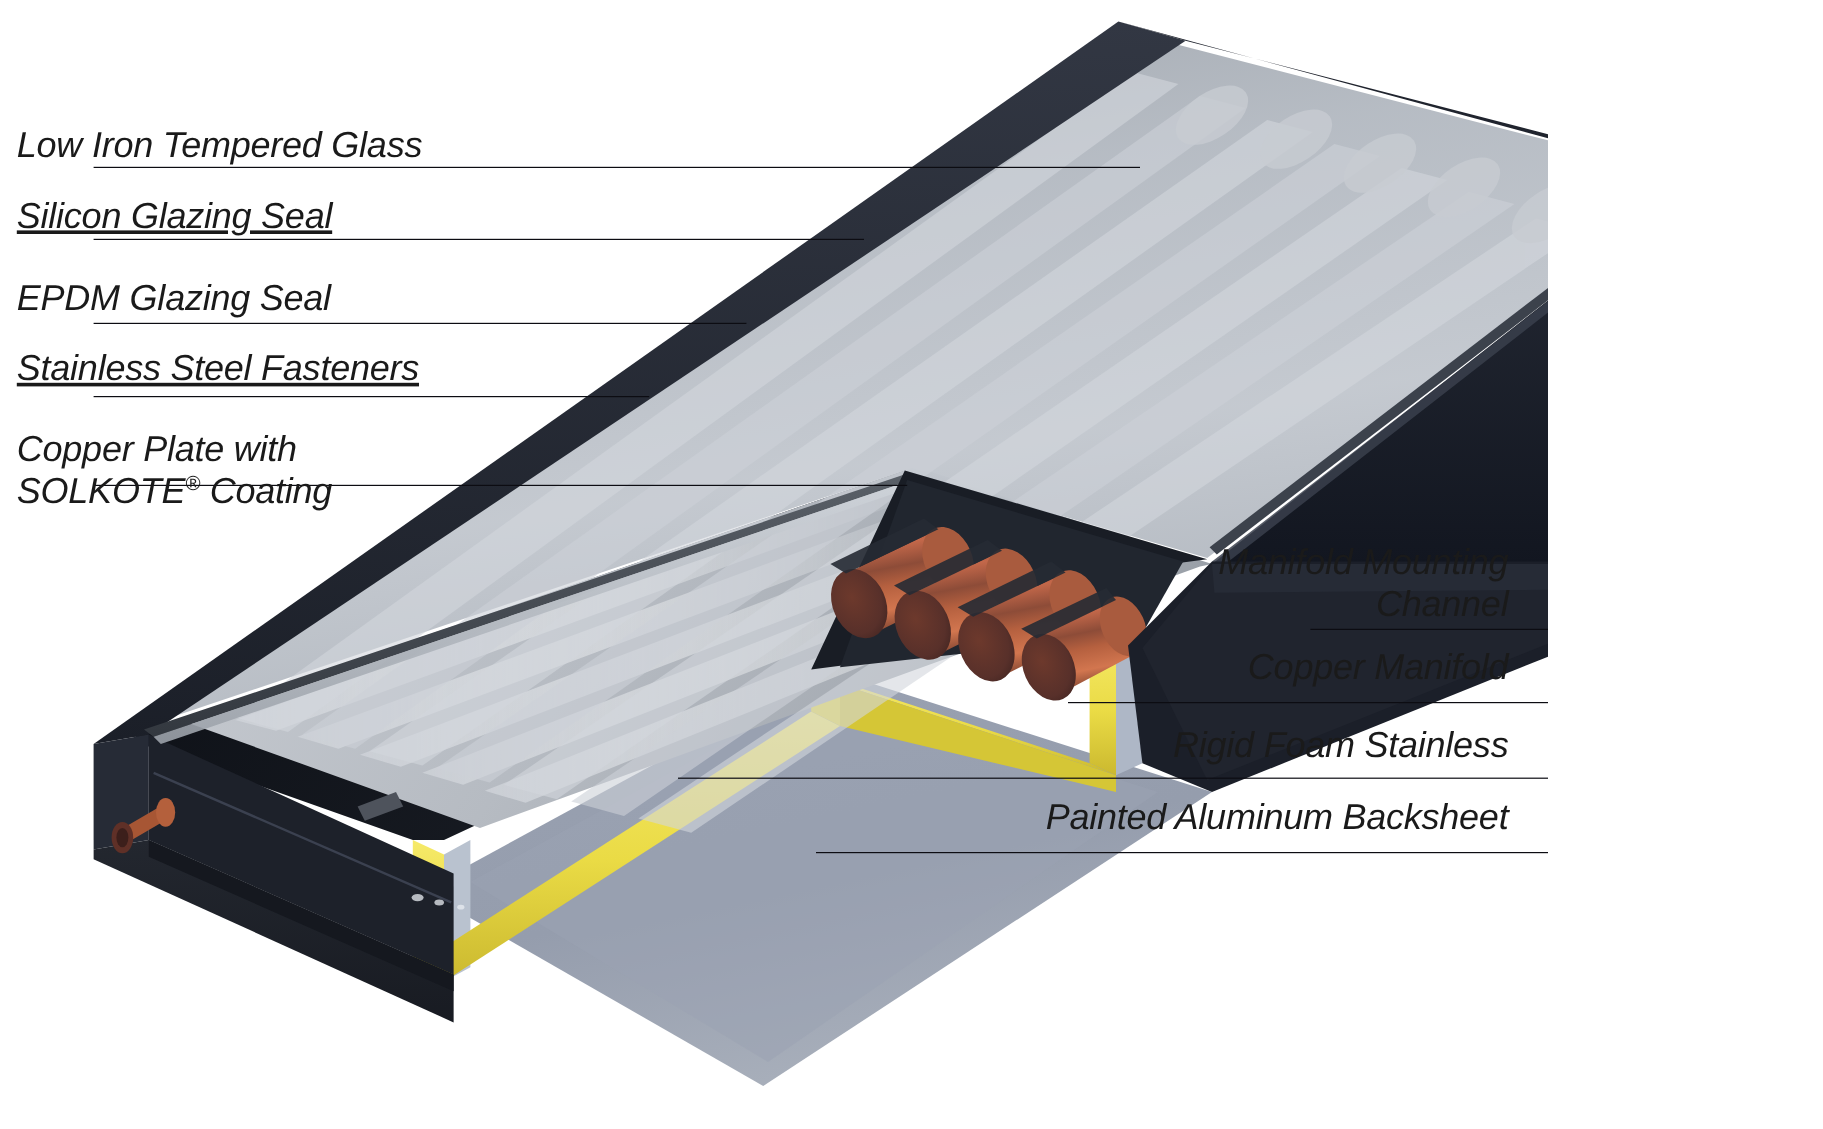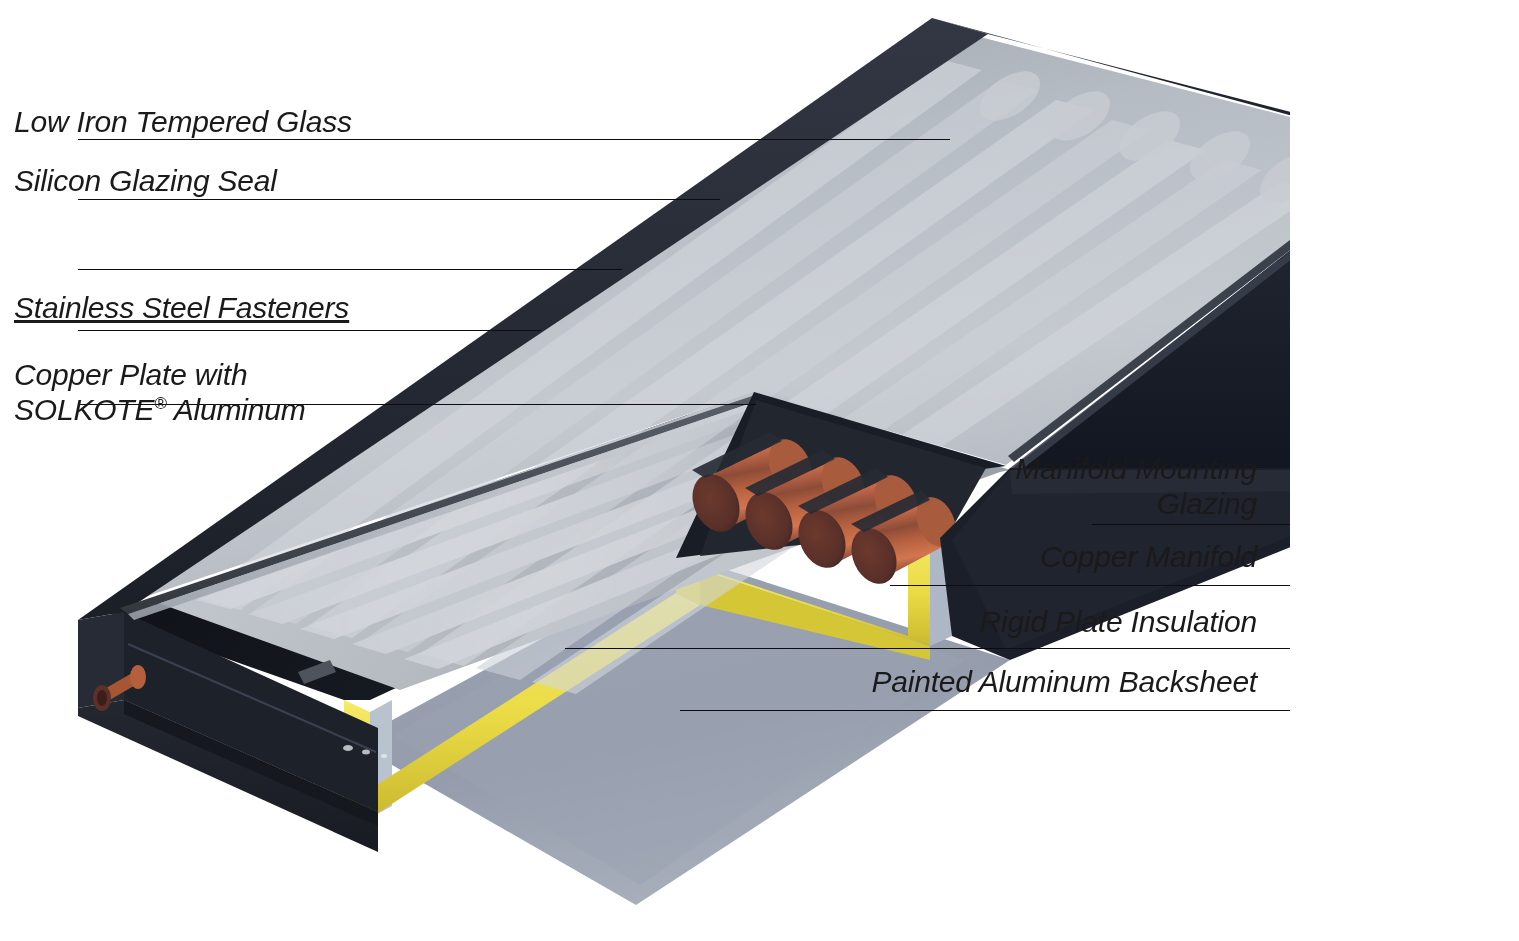--- a/index.html
+++ b/index.html
@@ -253,34 +253,35 @@
   <div class="leader" style="left:78px;  top:330px; width:463px;"></div>
   <div class="leader" style="left:78px;  top:404px; width:678px;"></div>
 
   <div class="leader" style="left:1092px; top:524px; width:340px;"></div>
   <div class="leader" style="left:890px;  top:585px; width:542px;"></div>
   <div class="leader" style="left:565px;  top:648px; width:867px;"></div>
   <div class="leader" style="left:680px;  top:710px; width:800px;"></div>
 
   <div class="label" style="left:14px; top:105px;">Low Iron Tempered Glass</div>
 
-  <div class="label" style="left:14px; top:164px;">Silicon Glazing Seal</div>
-
+  <div class="label" style="left:14px; top:164px;text-decoration:underline;">Silicon Glazing Seal</div>
+
+  <div class="label" style="left:14px; top:232px;">EPDM Glazing Seal</div>
 
   <div class="label" style="left:14px; top:291px;text-decoration:underline;">Stainless Steel Fasteners</div>
 
   <div class="label two-line" style="left:14px; top:338px; width:420px;margin-top:20px;">
     <span>Copper Plate with</span><br>
-    <span>SOLKOTE</span><span class="sup">®</span><span> Aluminum</span>
+    <span>SOLKOTE</span><span class="sup">®</span><span> Coating</span>
   </div>
 
   <div class="label right two-line" style="right:33px; top:452px; width:430px;">
     <span>Manifold Mounting</span><br>
-    <span>Glazing</span>
+    <span>Channel</span>
   </div>
 
   <div class="label right" style="right:33px; top:540px;margin-left:41px;">Copper Manifold</div>
 
-  <div class="label right" style="right:33px; top:605px;">Rigid Plate Insulation</div>
+  <div class="label right" style="right:33px; top:605px;">Rigid Foam Stainless</div>
 
   <div class="label right" style="right:33px; top:665px;">Painted Aluminum Backsheet</div>
 
 </div>
 
 </body></html>

